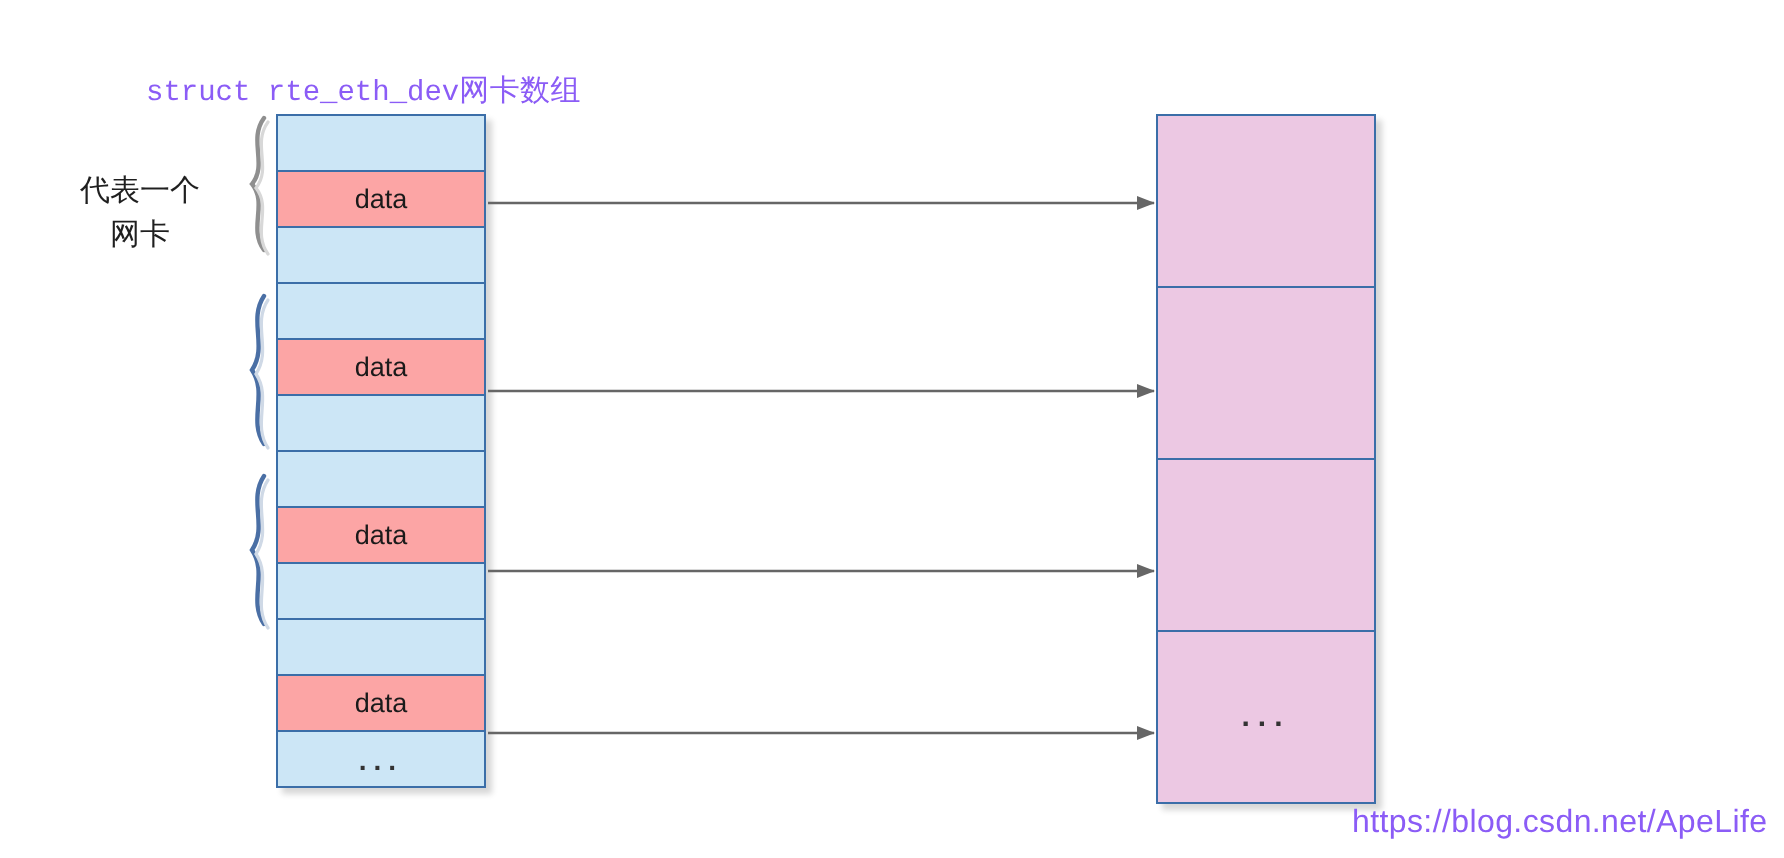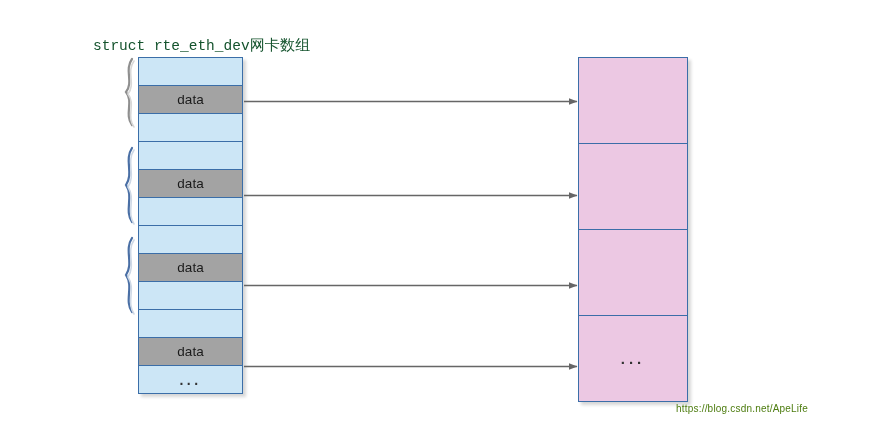--- a/index.html
+++ b/index.html
@@ -21,24 +21,23 @@
     left: 0; top: 0;
     width: 892px;
     height: 429px;
   }
 
   
   .title {
     position: absolute;
     font-family: "Liberation Serif", serif;
     font-size: 15px;
-    color: #14532d;
+    color: #8b5cf6;
     white-space: nowrap;
     letter-spacing: 0.2px;
-    margin-left: 20px;
   }
   .title .mono {
     font-family: "Liberation Mono", monospace;
     font-size: 14.5px;
     letter-spacing: 0px;
   }
   #title-left  { left: 73px;  top: 36px; }
   #title-right { left: 512px; top: 36px; }
 
   
@@ -56,21 +55,21 @@
     margin-top: -1px;
     display: flex;
     align-items: center;
     justify-content: center;
     font-size: 13.5px;
     color: #1a1a1a;
     line-height: 1;
   }
   .cell:first-child { margin-top: 0; }
   .cell.blue   { background: #cce6f6; }
-  .cell.orange { background: #a3a3a3; }
+  .cell.orange { background: #fca5a5; }
   .cell .dots {
     letter-spacing: 3.5px;
     font-size: 14px;
     font-weight: bold;
     color: #333;
   }
 
   
   #right-column {
     position: absolute;
@@ -119,36 +118,40 @@
     width: 892px;
     height: 429px;
     pointer-events: none;
   }
 
   
   #watermark {
     position: absolute;
     left: 676px;
     top: 403px;
-    font-size: 10px;
-    color: #4d7c0f;
+    font-size: 16px;
+    color: #8b5cf6;
     white-space: nowrap;
     letter-spacing: 0.2px;
   }
 </style>
 </head>
 <body>
 
 <div class="canvas">
 
   <div class="title" id="title-left">
     <span class="mono">struct rte_eth_dev</span><span>网卡数组</span>
   </div>
 
 
+  <div id="left-annotation">
+    <div>代表一个</div>
+    <div>网卡</div>
+  </div>
 
   <div id="left-column">
     <div class="cell blue">
         <span class="celltext"></span>
       </div>
     <div class="cell orange">
         <span class="celltext">data</span>
       </div>
     <div class="cell blue">
         <span class="celltext"></span>

